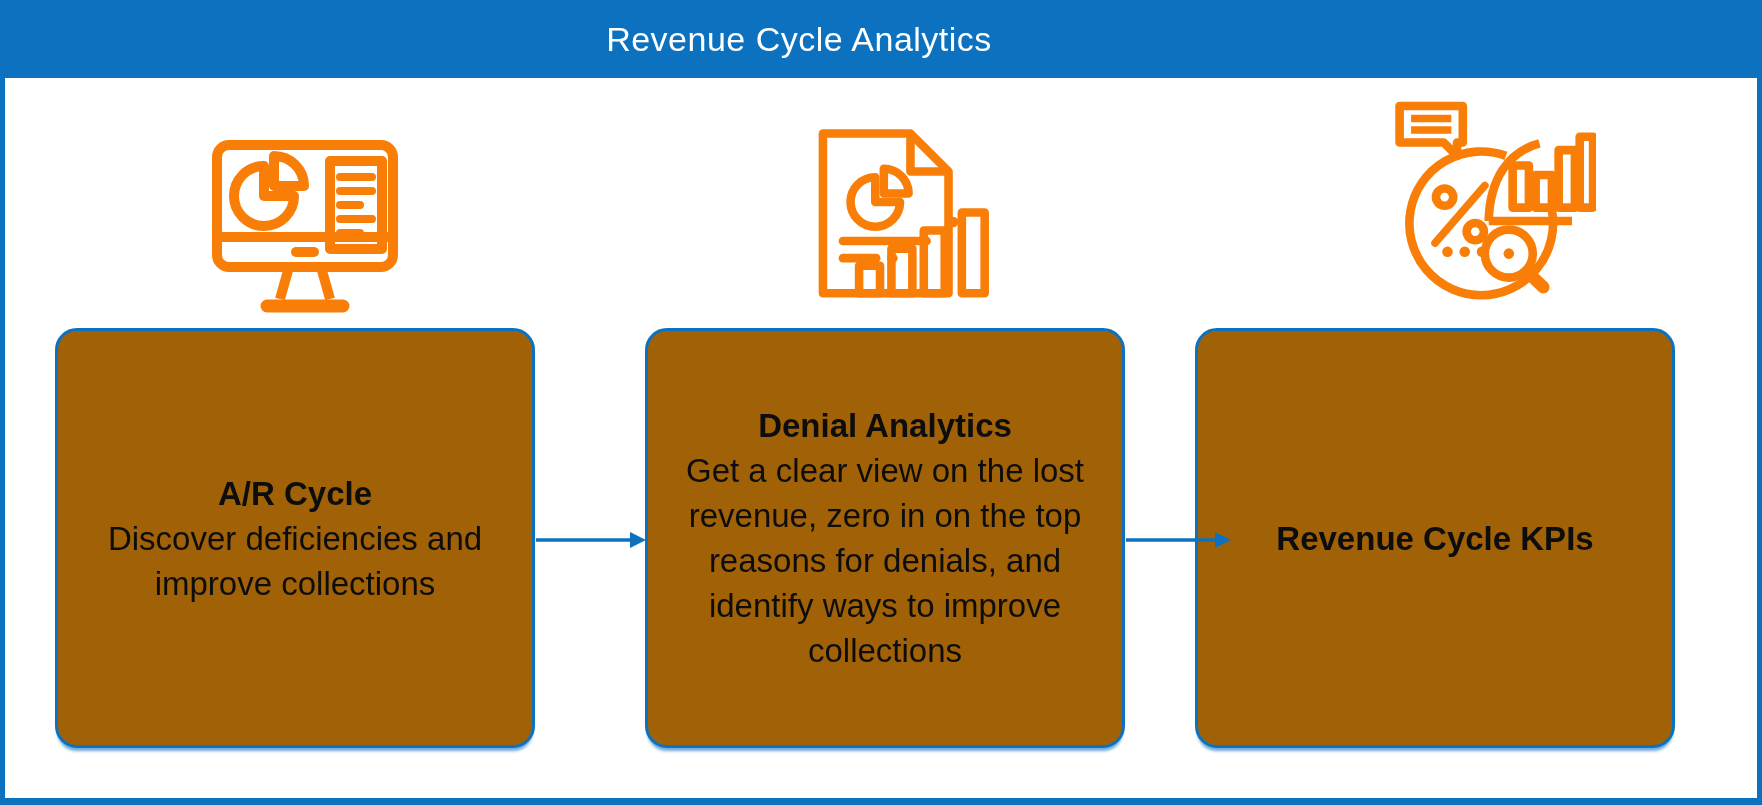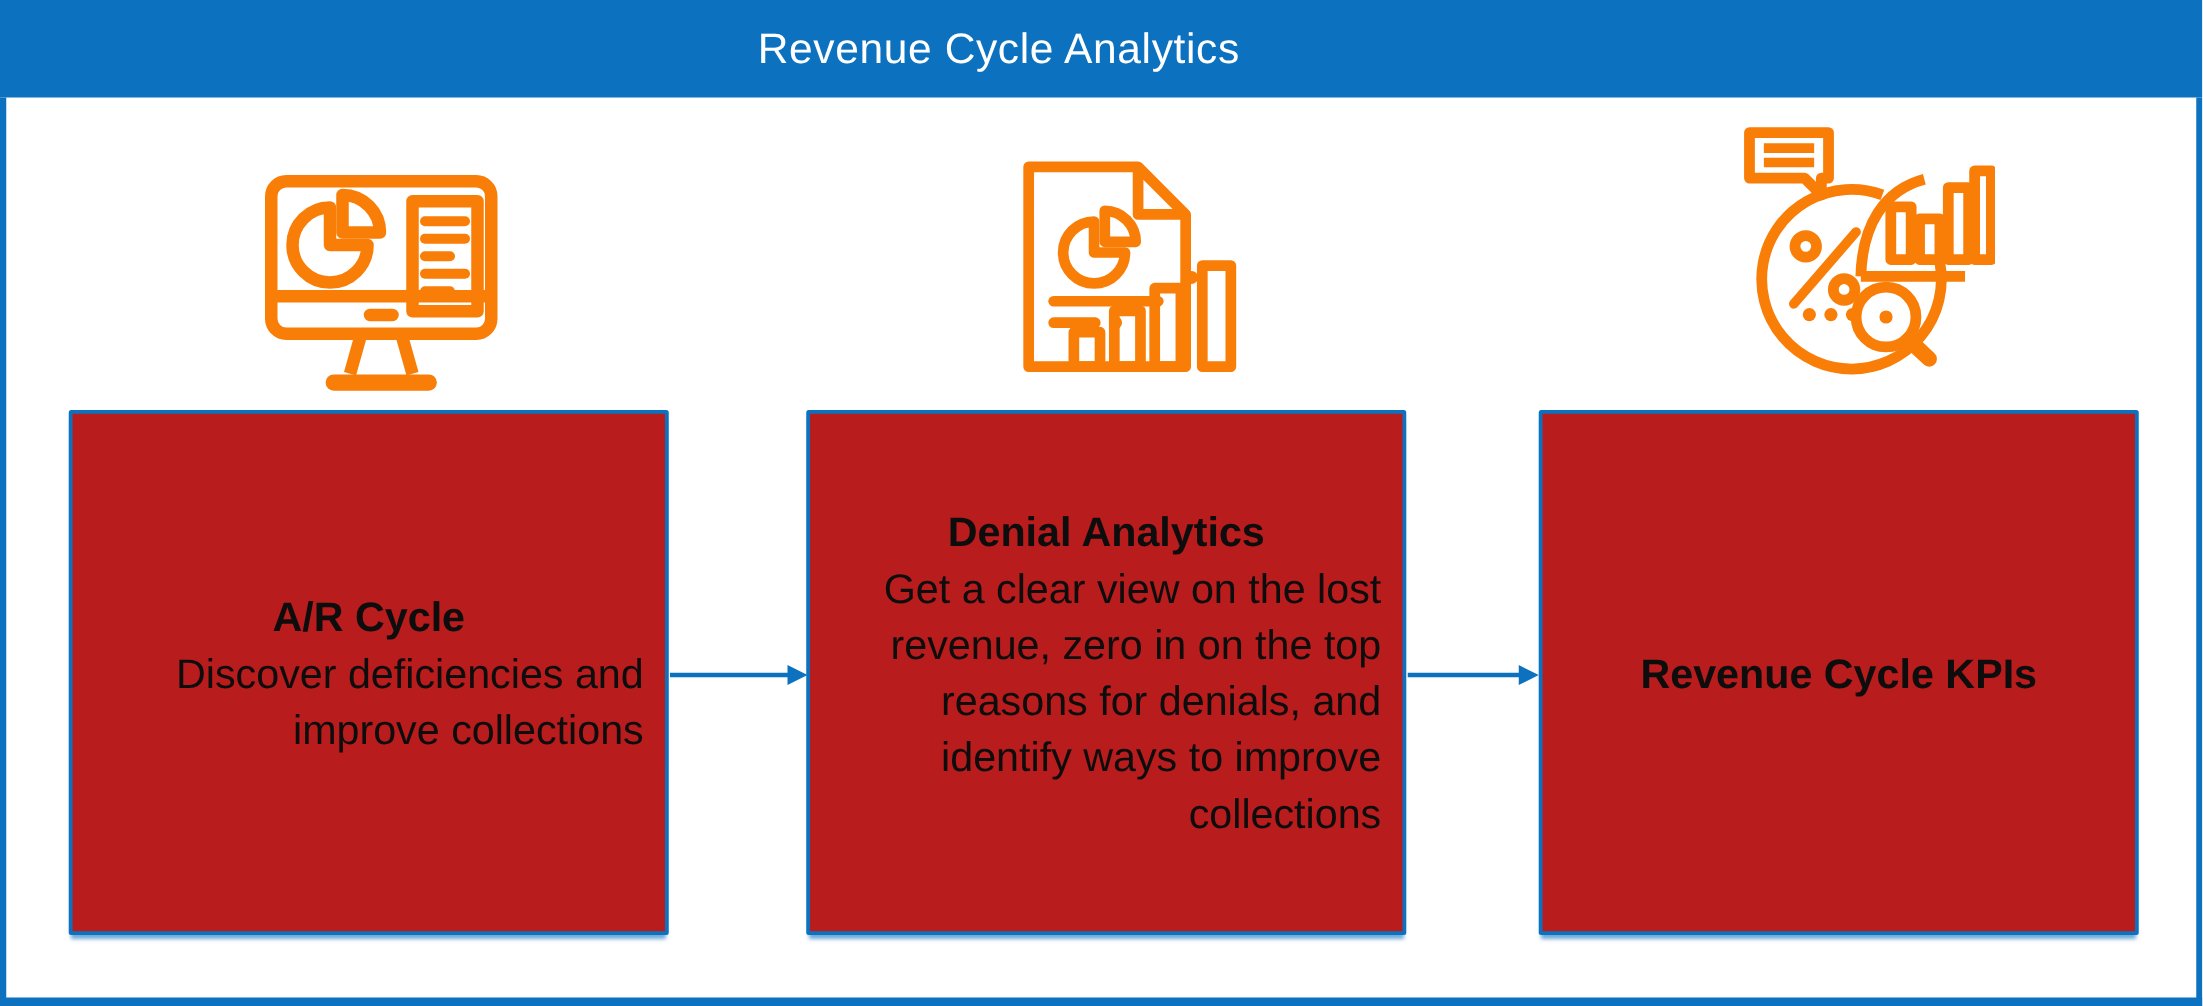--- a/index.html
+++ b/index.html
@@ -18,30 +18,30 @@
   }
   .content-frame {
     position:absolute; left:0; top:78px; width:1762px; height:727px;
     border-left:5px solid var(--accent_blue);
     border-right:5px solid var(--accent_blue);
     border-bottom:7px solid var(--accent_blue);
     pointer-events:none;
   }
   .card {
     position:absolute; top:328px; width:480px; height:420px;
-    border:3px solid var(--accent_blue); border-radius:2px; background:#b91c1c;
+    border:3px solid var(--accent_blue); border-radius:22px; background:#a16207;
     box-shadow:0 5px 3px -2px rgba(12,114,192,0.6);
     display:flex; flex-direction:column; justify-content:center; align-items:center;
     text-align:center; padding:0 17px;
   }
   .card-1 { left:55px; }
   .card-2 { left:645px; }
-  .card-3 { left:1231px; }
+  .card-3 { left:1195px; }
   .card-title { font-weight:bold; font-size:33px; line-height:45px; color:var(--body_text); }
-  .card-body  { font-size:33px; line-height:45px; color:var(--body_text);text-align:right; }
+  .card-body  { font-size:33px; line-height:45px; color:var(--body_text); }
   .icon { position:absolute; color:var(--icon_orange); }
   .icon-1 { left:210px; top:138px; }
   .icon-2 { left:800px; top:124px; }
   .icon-3 { left:1390px; top:98px; }
   .arrow { position:absolute; top:527px; color:var(--accent_blue); }
   .arrow-1 { left:536px; }
   .arrow-2 { left:1126px; }
 </style>
 </head>
 <body>

